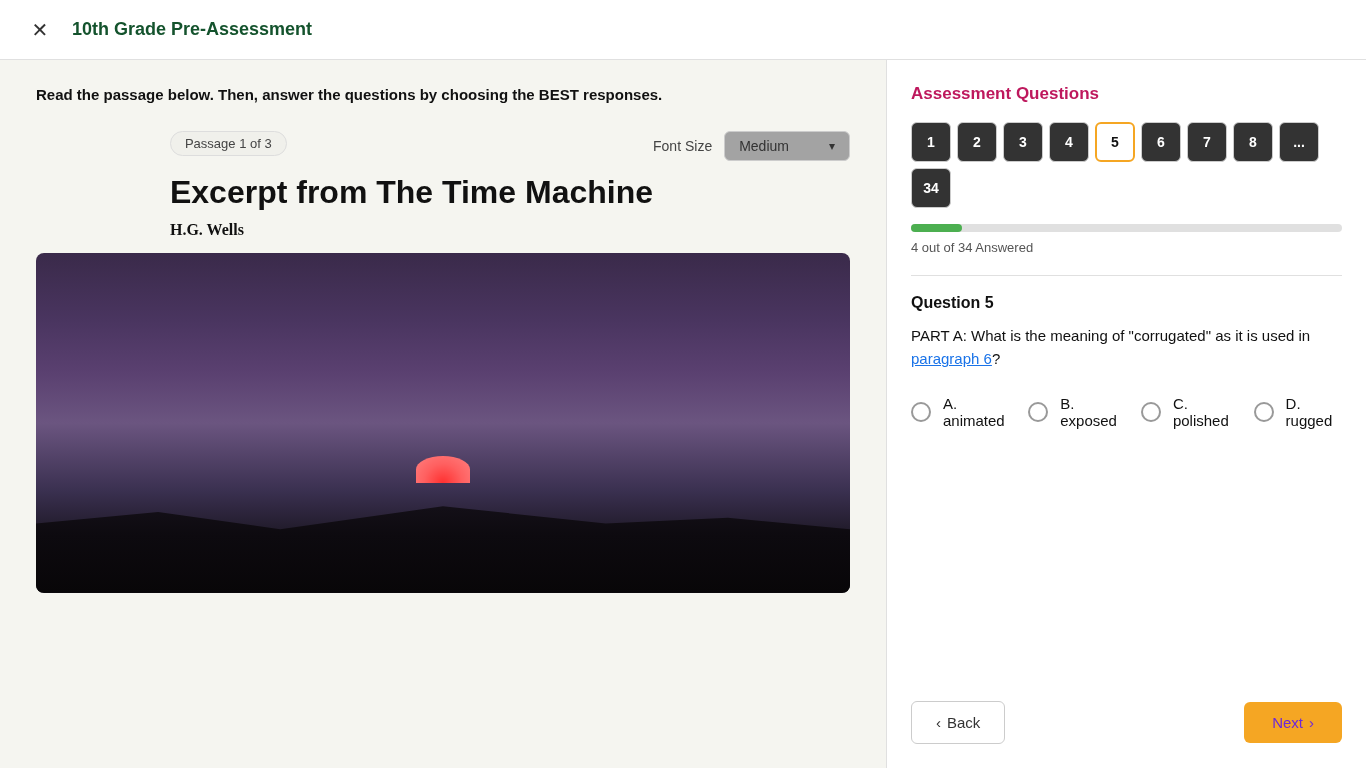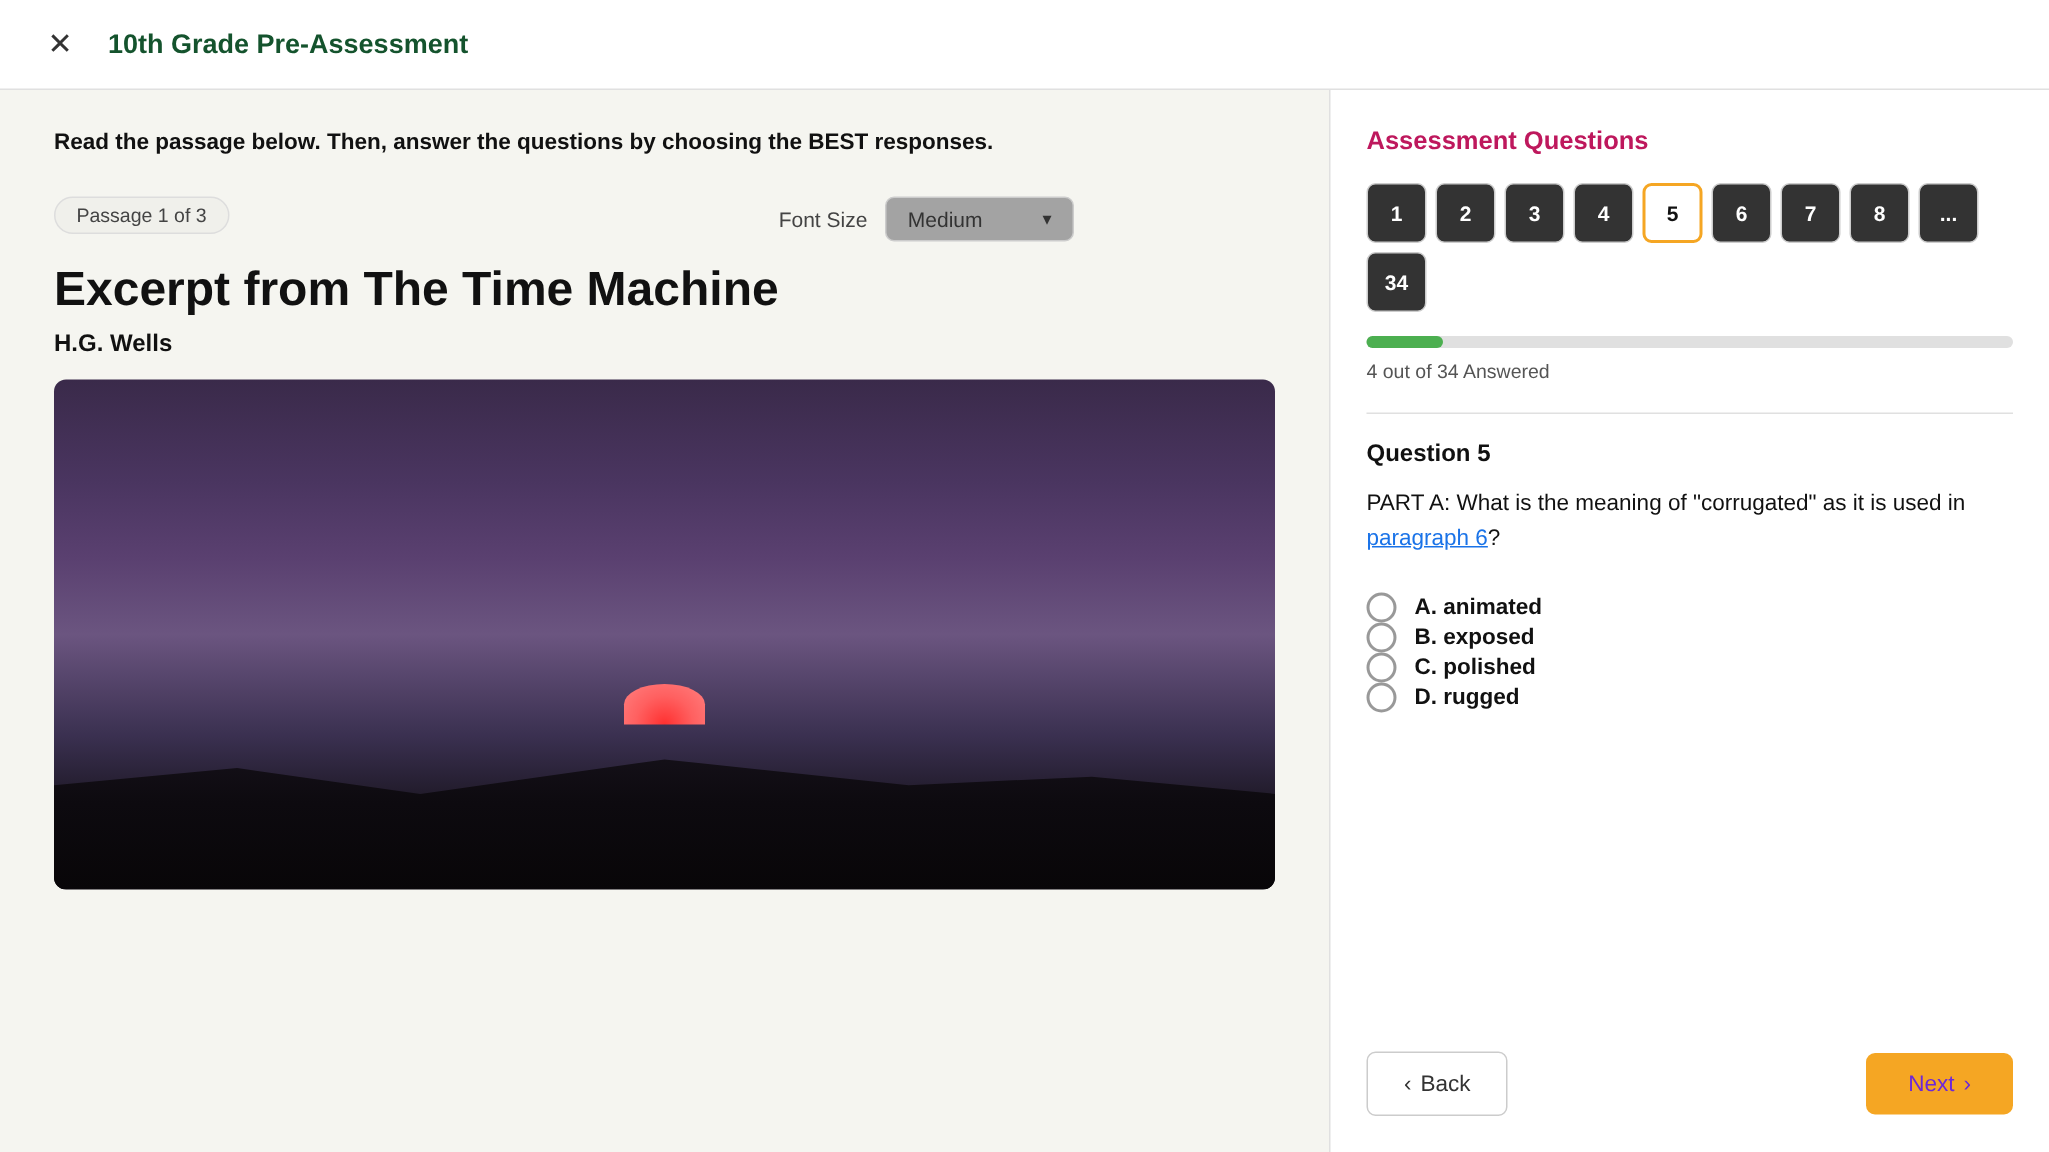--- a/index.html
+++ b/index.html
@@ -71,20 +71,21 @@
       font-size: 32px;
       font-weight: 800;
       color: #111;
       margin-bottom: 10px;
     }
     .author-name {
       font-size: 16px;
       font-weight: 600;
       color: #111;
       margin-bottom: 2px;
+      font-family: Liberation Serif, serif;
     }
     .author-year {
       font-size: 14px;
       color: #666;
       margin-bottom: 20px;
     }
     .font-size-row {
       display: flex;
       align-items: center;
       justify-content: flex-end;
@@ -235,23 +236,22 @@
       margin-bottom: 24px;
     }
     .question-text a {
       color: #1a73e8;
       text-decoration: underline;
       cursor: pointer;
     }
 
     .answer-options {
       display: flex;
-      flex-direction: column;
+      gap: 16px;
       margin-bottom: 32px;
-      font-weight: bold;
     }
     .answer-option {
       display: flex;
       align-items: center;
       gap: 12px;
       cursor: pointer;
       font-size: 15px;
       color: #111;
     }
     .radio-circle {
@@ -306,21 +306,21 @@
     <span>✕</span>
   </div>
   <span class="header-title">10th Grade Pre-Assessment</span>
 </div>
 
 <div class="main-layout">
 
   <div class="left-panel">
     <p class="instruction-text">Read the passage below. Then, answer the questions by choosing the BEST responses.</p>
 
-    <div style="display:flex; align-items:flex-start; justify-content:flex-start; margin-bottom:12px;">
+    <div style="display:flex; align-items:flex-start; justify-content:flex-end; margin-bottom:12px;">
       <div>
         <span class="passage-badge">Passage 1 of 3</span>
         <h1 class="passage-title">Excerpt from The Time Machine</h1>
         <p class="author-name">H.G. Wells</p>
       </div>
       <div class="font-size-row">
         <span class="font-size-label">Font Size</span>
         <div class="font-size-select">
           <span>Medium</span>
           <span class="chevron">▾</span>

